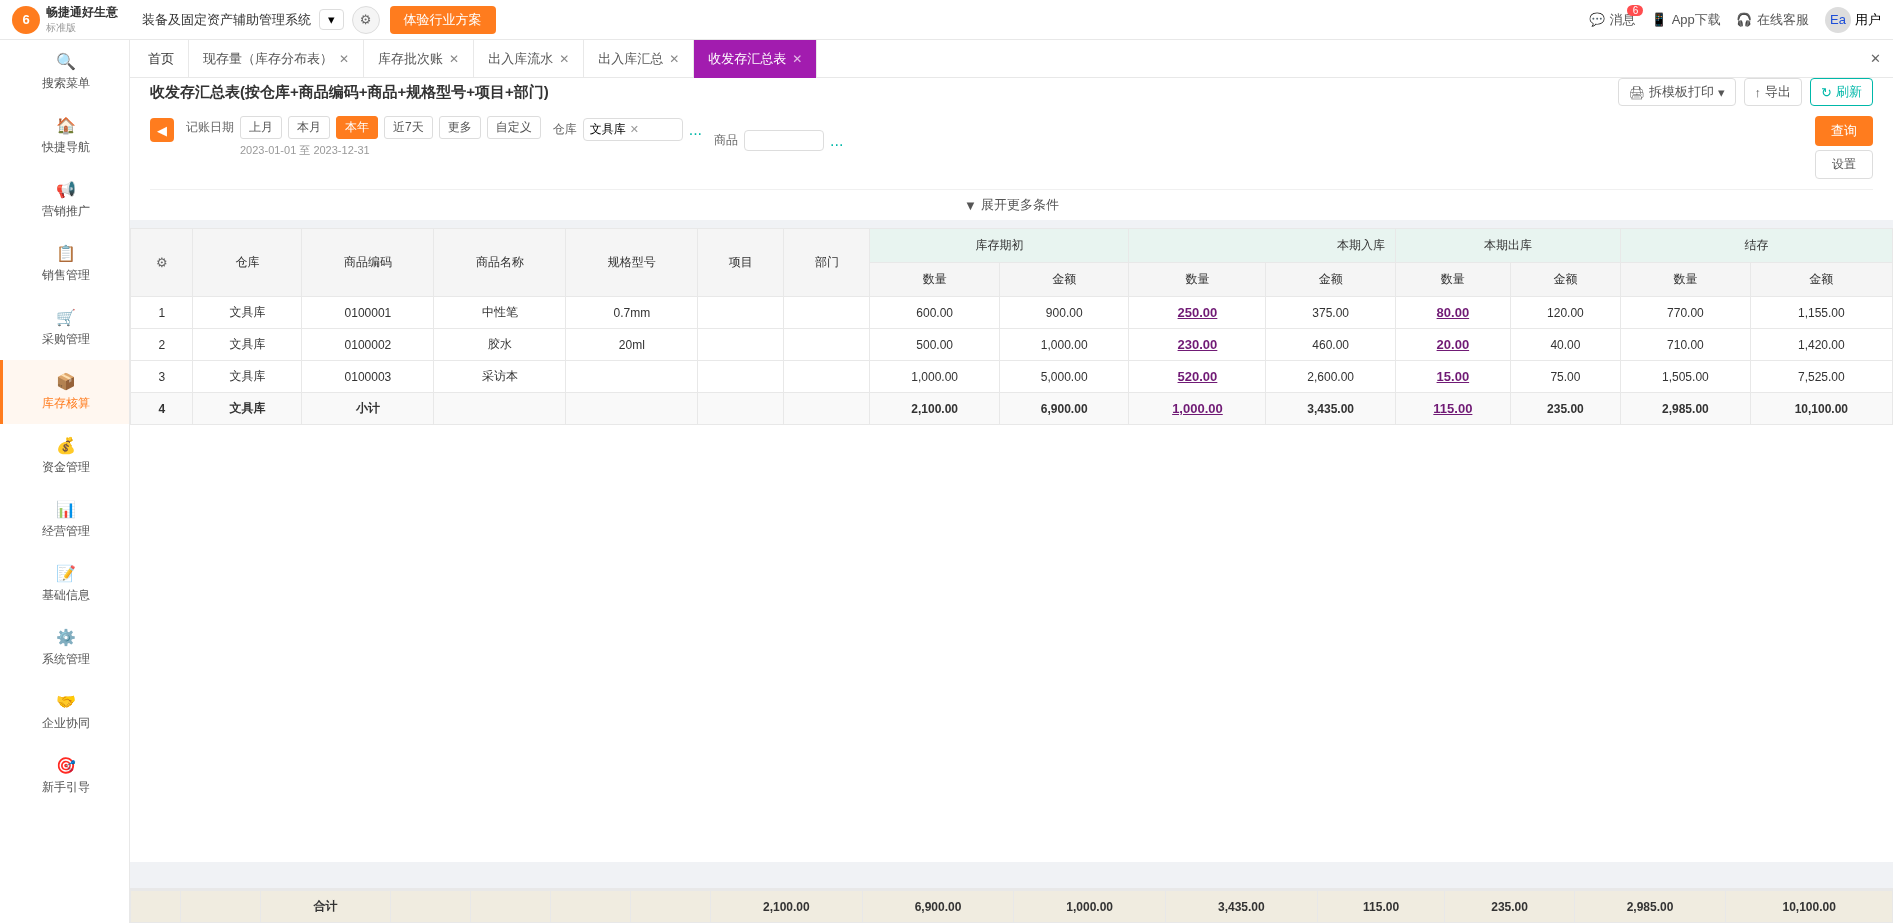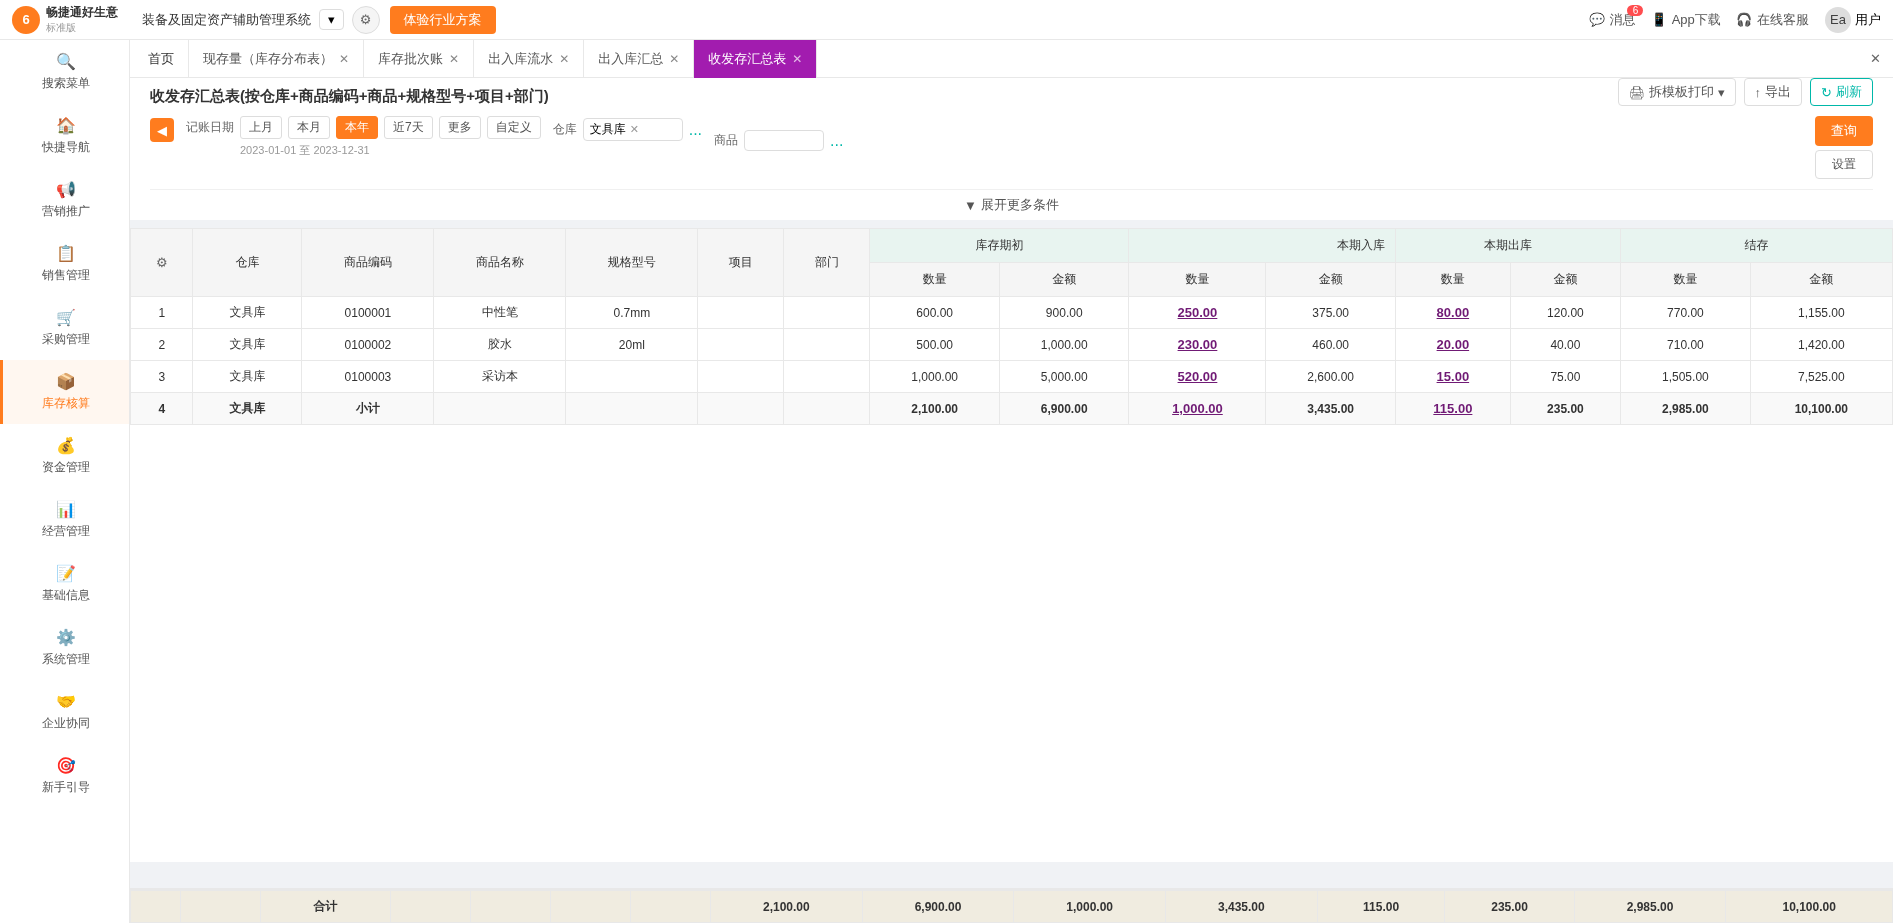--- a/index.html
+++ b/index.html
@@ -10,21 +10,21 @@
     .top-bar-logo { display: flex; align-items: center; width: 130px; }
     .logo-icon { width: 28px; height: 28px; background: #ff7c1e; border-radius: 50%; display: flex; align-items: center; justify-content: center; color: white; font-weight: bold; font-size: 14px; margin-right: 6px; flex-shrink: 0; }
     .top-bar-system { display: flex; align-items: center; flex: 1; }
     .system-selector { border: 1px solid #ddd; border-radius: 4px; padding: 2px 8px; font-size: 12px; background: #fff; cursor: pointer; display: flex; align-items: center; gap: 4px; }
     .gear-btn { width: 28px; height: 28px; border-radius: 50%; background: #f5f5f5; border: 1px solid #ddd; display: flex; align-items: center; justify-content: center; cursor: pointer; margin-left: 8px; color: #666; }
     .experience-btn { background: #ff7c1e; color: white; border: none; border-radius: 4px; padding: 5px 14px; font-size: 13px; cursor: pointer; margin-left: 10px; }
     .top-bar-right { display: flex; align-items: center; gap: 16px; margin-left: auto; }
     .top-bar-icon-item { display: flex; align-items: center; gap: 4px; cursor: pointer; color: #555; font-size: 12px; position: relative; }
     .badge { position: absolute; top: -6px; right: -8px; background: #ff4d4f; color: white; border-radius: 8px; font-size: 10px; padding: 0 4px; min-width: 16px; text-align: center; }
     .user-area { display: flex; align-items: center; gap: 4px; cursor: pointer; }
-    .user-avatar { width: 26px; height: 26px; border-radius: 50%; background: #ddd; display: flex; align-items: center; justify-content: center; font-size: 12px; color: #404040; }
+    .user-avatar { width: 26px; height: 26px; border-radius: 50%; background: #ddd; display: flex; align-items: center; justify-content: center; font-size: 12px; color: #1d4ed8; }
 
     
     .main-wrapper { display: flex; flex: 1; overflow: hidden; }
 
     
     .sidebar { width: 130px; background: #fff; border-right: 1px solid #e8e8e8; display: flex; flex-direction: column; flex-shrink: 0; overflow-y: auto; }
     .sidebar-item { display: flex; flex-direction: column; align-items: center; padding: 12px 8px; cursor: pointer; color: #555; border-left: 3px solid transparent; }
     .sidebar-item.active { background: #fff7f0; border-left-color: #ff7c1e; color: #ff7c1e; }
     .sidebar-item .icon { font-size: 16px; margin-bottom: 4px; }
     .sidebar-item .label { font-size: 12px; text-align: center; }
@@ -36,21 +36,21 @@
     .tabs-bar { display: flex; align-items: center; background: #fff; border-bottom: 1px solid #e8e8e8; flex-shrink: 0; height: 38px; padding: 0 4px; }
     .tab { display: flex; align-items: center; padding: 0 14px; height: 38px; border-right: 1px solid #e8e8e8; cursor: pointer; white-space: nowrap; color: #555; font-size: 13px; flex-shrink: 0; }
     .tab.active { background: #a21caf; color: white; }
     .tab.home { color: #333; }
     .tab .close-icon { margin-left: 6px; font-size: 12px; opacity: 0.7; }
     .tab.active .close-icon { color: white; }
     .tabs-bar-end { margin-left: auto; padding: 0 8px; cursor: pointer; color: #666; display: flex; align-items: center; }
 
     
     .page-content { flex: 1; overflow: auto; padding: 0; background: #f0f2f5; display: flex; flex-direction: column; }
-    .page-title-row { display: flex; align-items: flex-end; justify-content: space-between; margin-bottom: 10px; }
+    .page-title-row { display: flex; align-items: center; justify-content: space-between; margin-bottom: 10px; }
     .page-title { font-size: 15px; font-weight: bold; color: #333; }
     .page-actions { display: flex; align-items: center; gap: 8px; }
     .action-btn { display: flex; align-items: center; gap: 4px; padding: 4px 10px; border: 1px solid #ddd; border-radius: 4px; cursor: pointer; background: #fff; color: #555; font-size: 12px; }
     .action-btn.refresh-btn { color: #00b8a9; border-color: #00b8a9; }
     .filter-toggle { width: 24px; height: 24px; background: #ff7c1e; color: white; display: flex; align-items: center; justify-content: center; border-radius: 4px; cursor: pointer; flex-shrink: 0; }
     .date-btn { padding: 2px 8px; border: 1px solid #ddd; border-radius: 3px; cursor: pointer; font-size: 12px; color: #555; background: #fff; }
     .date-btn.active { background: #ff7c1e; color: white; border-color: #ff7c1e; }
     .expand-btn { display: flex; align-items: center; gap: 4px; color: #555; font-size: 12px; cursor: pointer; }
 
     

